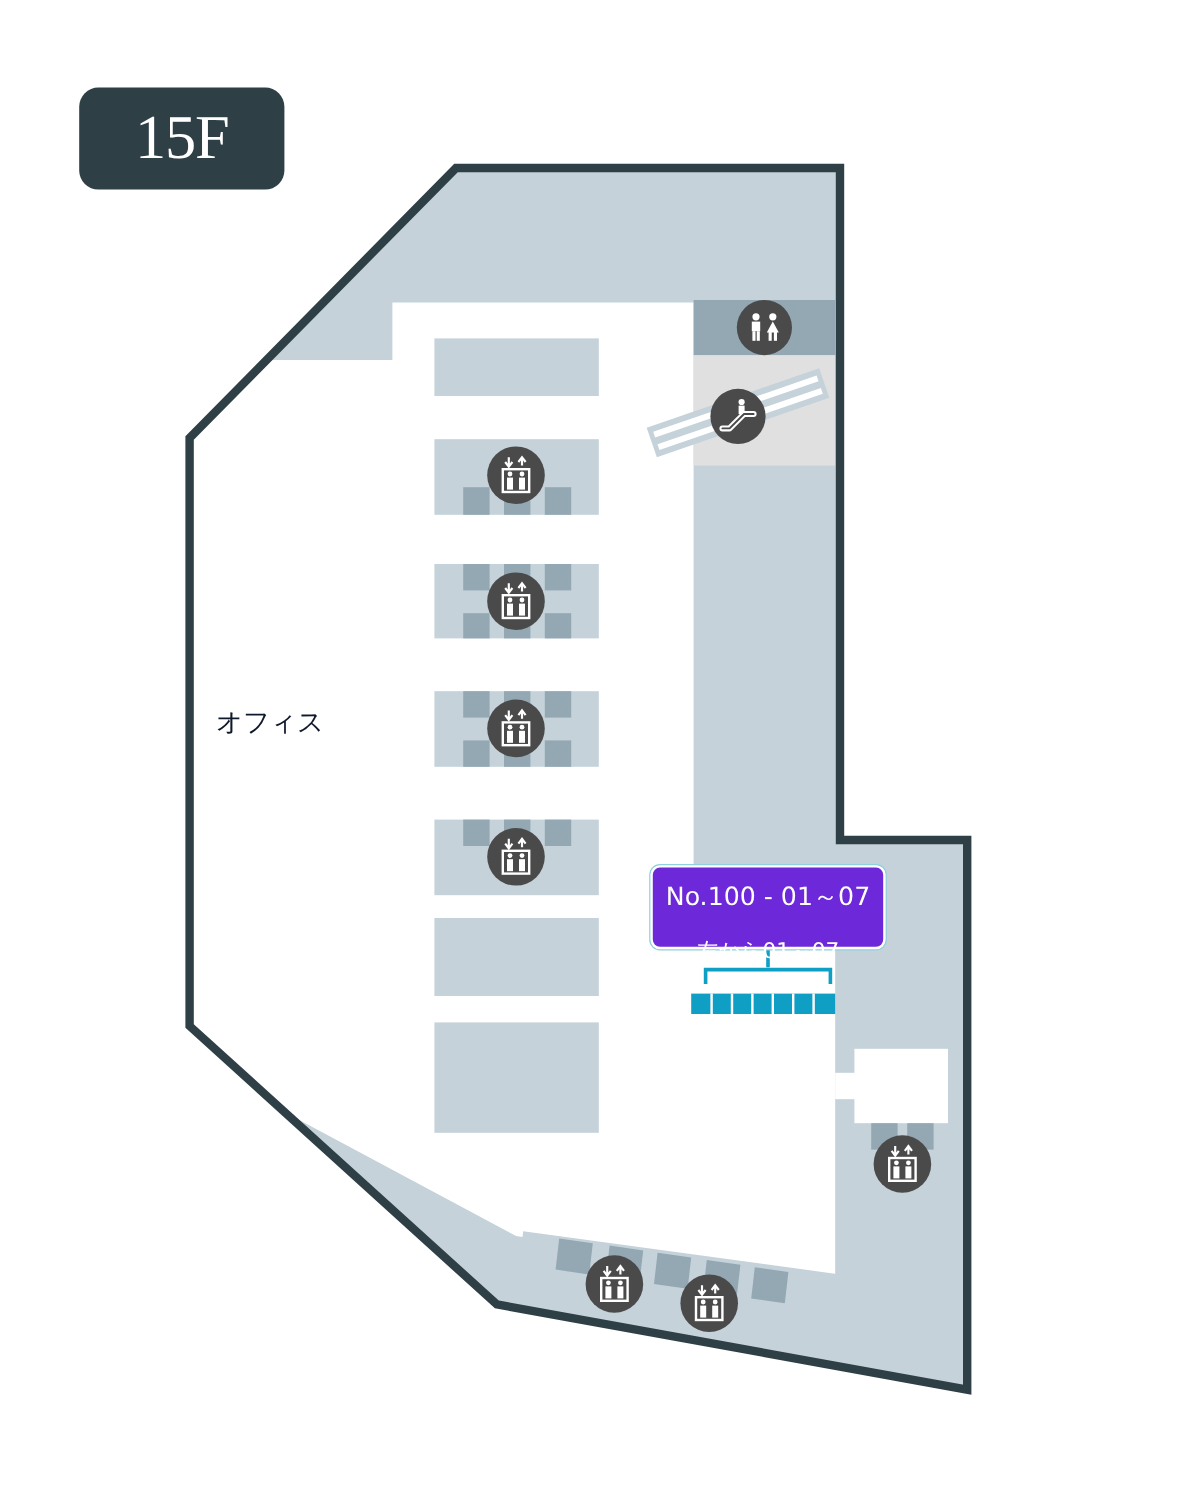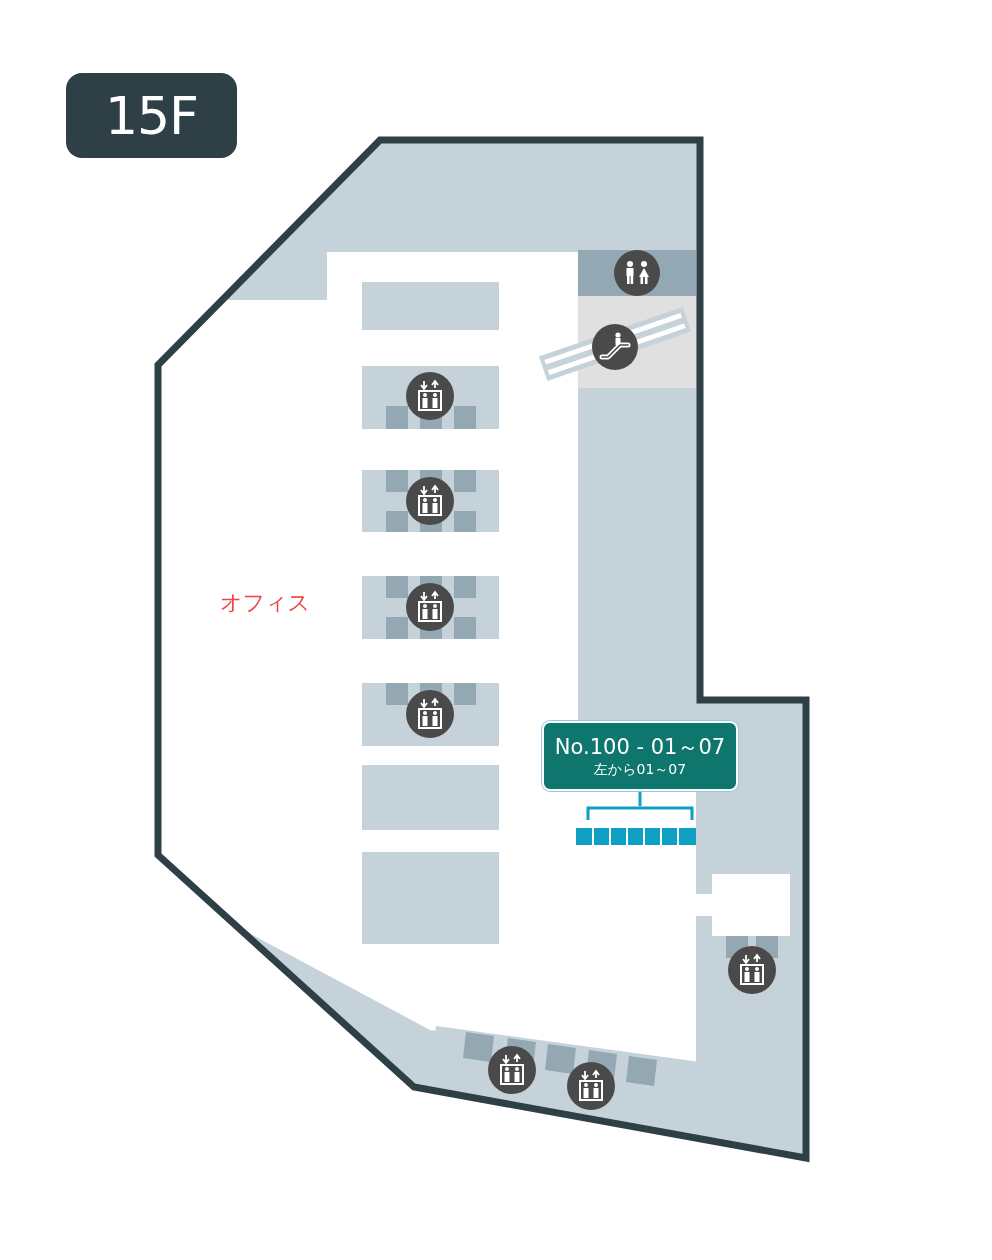--- a/index.html
+++ b/index.html
@@ -1,29 +1,29 @@
 <!DOCTYPE html>
 <html><head>
 <meta charset="utf-8">
 <style>
   html, body { margin: 0; padding: 0; background: #ffffff; }
   body { width: 992px; height: 1260px; position: relative; overflow: hidden;
          font-family: "DejaVu Sans", "Liberation Sans", sans-serif; }
   .floor-badge { position: absolute; left: 66px; top: 73px; width: 171px; height: 85px;
                  background: #2e3f46; border-radius: 16px; color: #fff;
                  display: flex; align-items: center; justify-content: center;
-                 font-size: 52px; letter-spacing: -1px; }
+                 font-size: 52px; letter-spacing: -1px; font-family: Liberation Serif, serif; }
   svg.map { position: absolute; left: 0; top: 0; }
-  .area-label { position: absolute; left: 180px; top: 588px; width: 170px; text-align: center;
-                font-size: 22px; line-height: 30px; color: #ef4444; }
+  .area-label { position: absolute; left: 180px; top: 588px; width: 170px; text-align: left;
+                font-size: 22px; line-height: 30px; color: #0f172a; }
   .shop-tag { position: absolute; left: 542px; top: 721px; width: 196px; height: 70px;
-              background: #0f766e; border: 2px solid #ffffff; border-radius: 8px;
+              background: #6d28d9; border: 2px solid #ffffff; border-radius: 8px;
               box-shadow: 0 0 0 1px #8fcfe0; color: #fff; text-align: center; box-sizing: border-box; }
   .shop-tag .no { font-size: 21px; line-height: 26px; margin-top: 11px; }
-  .shop-tag .sub { font-size: 14px; line-height: 18px; }
+  .shop-tag .sub { font-size: 18px; line-height: 18px; margin-top: 24px; }
 </style>
 </head>
 <body>
 
 <div class="floor-badge">
   <span>15F</span>
 </div>
 
 <svg class="map" width="992" height="1260" viewBox="0 0 992 1260">
   <defs>

